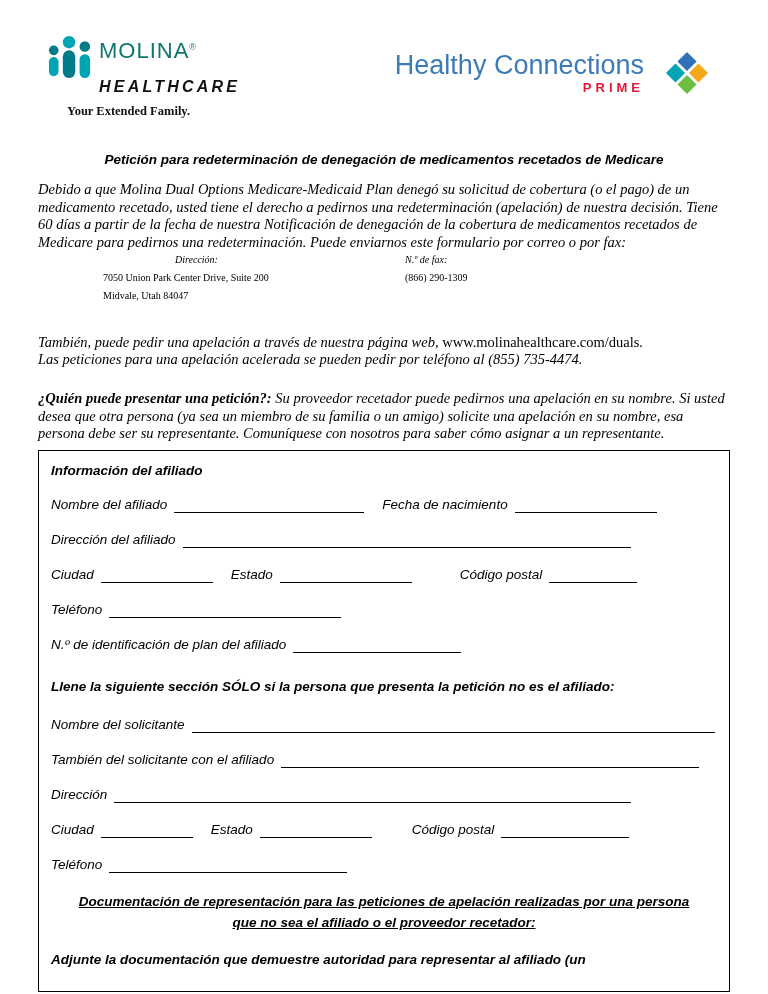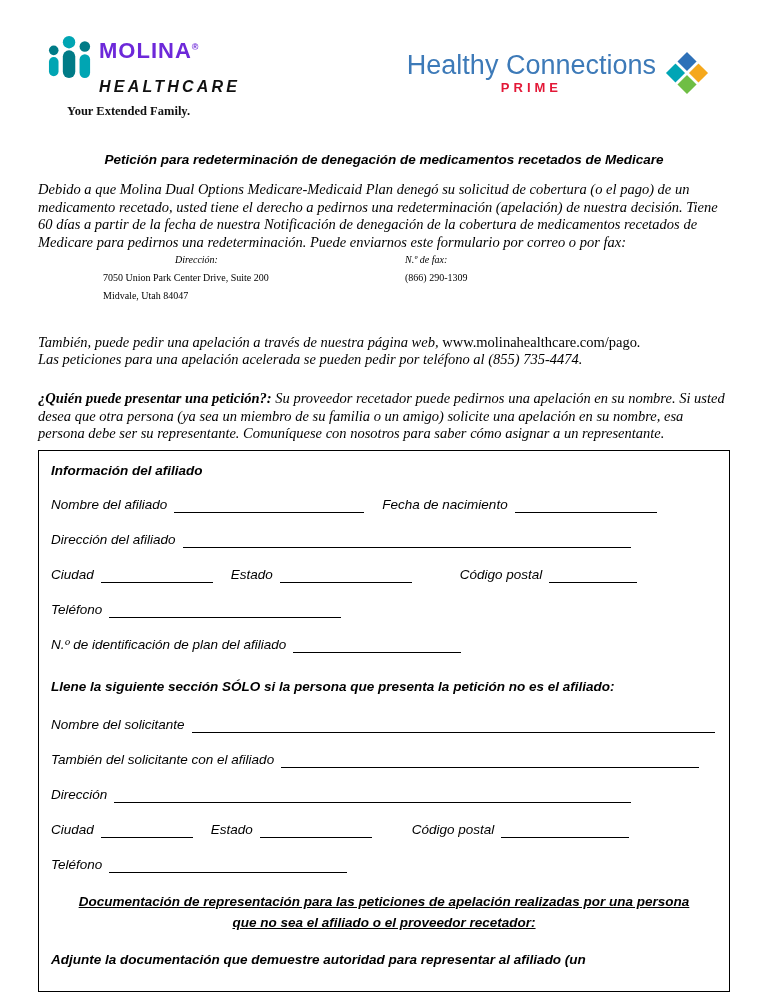--- a/index.html
+++ b/index.html
@@ -8,27 +8,27 @@
     width:768px; height:994px; margin:0 auto; background:#fff; color:#000;
     position:relative; overflow:hidden;
     font-family:"Liberation Serif", serif;
   }
 
   
   .logos { display:flex; justify-content:space-between; align-items:flex-start; padding:36px 58px 0 45px; }
   .molina-row { display:flex; align-items:flex-start; }
   .molina-mark { display:block; margin-right:4px; }
   .molina-words { padding-top:4px; }
-  .molina-name { font-family:"Liberation Sans", sans-serif; font-weight:bold; font-size:22px; letter-spacing:1px; line-height:1; color:#6d28d9; }
+  .molina-name { font-family:"Liberation Sans", sans-serif; font-weight:normal; font-size:22px; letter-spacing:1px; line-height:1; color:#0f766e; }
   .molina-name .reg { font-size:9px; vertical-align:super; letter-spacing:0; }
   .molina-sub { font-family:"Liberation Sans", sans-serif; font-weight:bold; font-size:16px; letter-spacing:3.2px; color:#111; margin-top:16px;font-style:italic; }
   .molina-tagline { font-family:"Liberation Serif", serif; font-weight:bold; font-size:12.5px; color:#111; margin:8px 0 0 22px; }
 
   .hc { display:flex; align-items:center; margin-top:14px; }
-  .hc-words { text-align:center; margin-right:8px; }
+  .hc-words { text-align:right; margin-right:20px; }
   .hc-name { font-family:"Liberation Sans", sans-serif; font-size:27px; color:#3D7AB8; line-height:1.1; }
   .hc-prime { font-family:"Liberation Sans", sans-serif; font-weight:bold; font-size:13px; letter-spacing:4px; color:#E31837; margin-top:0; }
   .hc-mark { display:block; }
 
   
   .title {
     text-align:center; font-family:"Liberation Sans", sans-serif;
     font-style:italic; font-weight:bold; font-size:13.5px; margin-top:33px;
   }
   .para { font-style:italic; font-size:14.5px; line-height:1.22; margin:14px 38px 0; }
@@ -116,21 +116,21 @@
   <p class="para">Debido a que Molina Dual Options Medicare-Medicaid Plan denegó su solicitud de cobertura (o el pago) de un medicamento recetado, usted tiene el derecho a pedirnos una redeterminación (apelación) de nuestra decisión. Tiene 60 días a partir de la fecha de nuestra Notificación de denegación de la cobertura de medicamentos recetados de Medicare para pedirnos una redeterminación.  Puede enviarnos este formulario por correo o por fax:</p>
 
   <div class="addr">
     <span class="addr-label">Dirección:</span>
     <span class="fax-label">N.º de fax:</span>
     <span class="addr1">7050 Union Park Center Drive, Suite 200</span>
     <span class="fax-num">(866) 290-1309</span>
     <span class="addr2">Midvale, Utah 84047</span>
   </div>
 
-  <p class="para web-para"><span>También, puede pedir una apelación a través de nuestra página web, </span><span class="upright">www.molinahealthcare.com/pago</span><span>.</span><br>
+  <p class="para web-para"><span>También, puede pedir una apelación a través de nuestra página web, </span><span class="upright">www.molinahealthcare.com/duals</span><span>.</span><br>
   <span>Las peticiones para una apelación acelerada se pueden pedir por teléfono al (855) 735-4474.</span></p>
 
   <p class="para who-para"><b>¿Quién puede presentar una petición?:</b><span>  Su proveedor recetador puede pedirnos una apelación en su nombre. Si usted desea que otra persona (ya sea un miembro de su familia o un amigo) solicite una apelación en su nombre, esa persona debe ser su representante. Comuníquese con nosotros para saber cómo asignar a un representante.</span></p>
 
   <div class="form-box">
 
     <div class="frow fheading">Información del afiliado</div>
 
     <div class="frow pr60">
       <span class="flabel">Nombre del afiliado</span>

